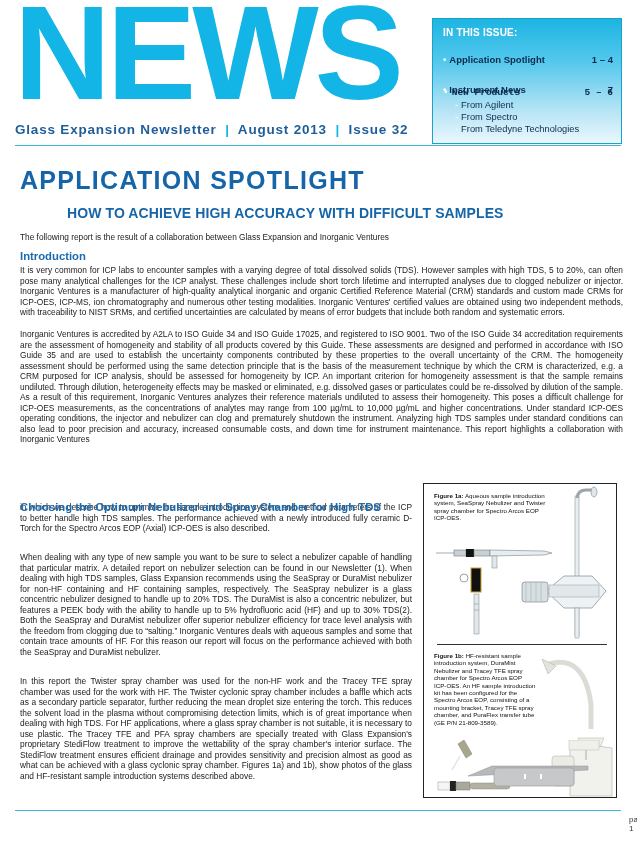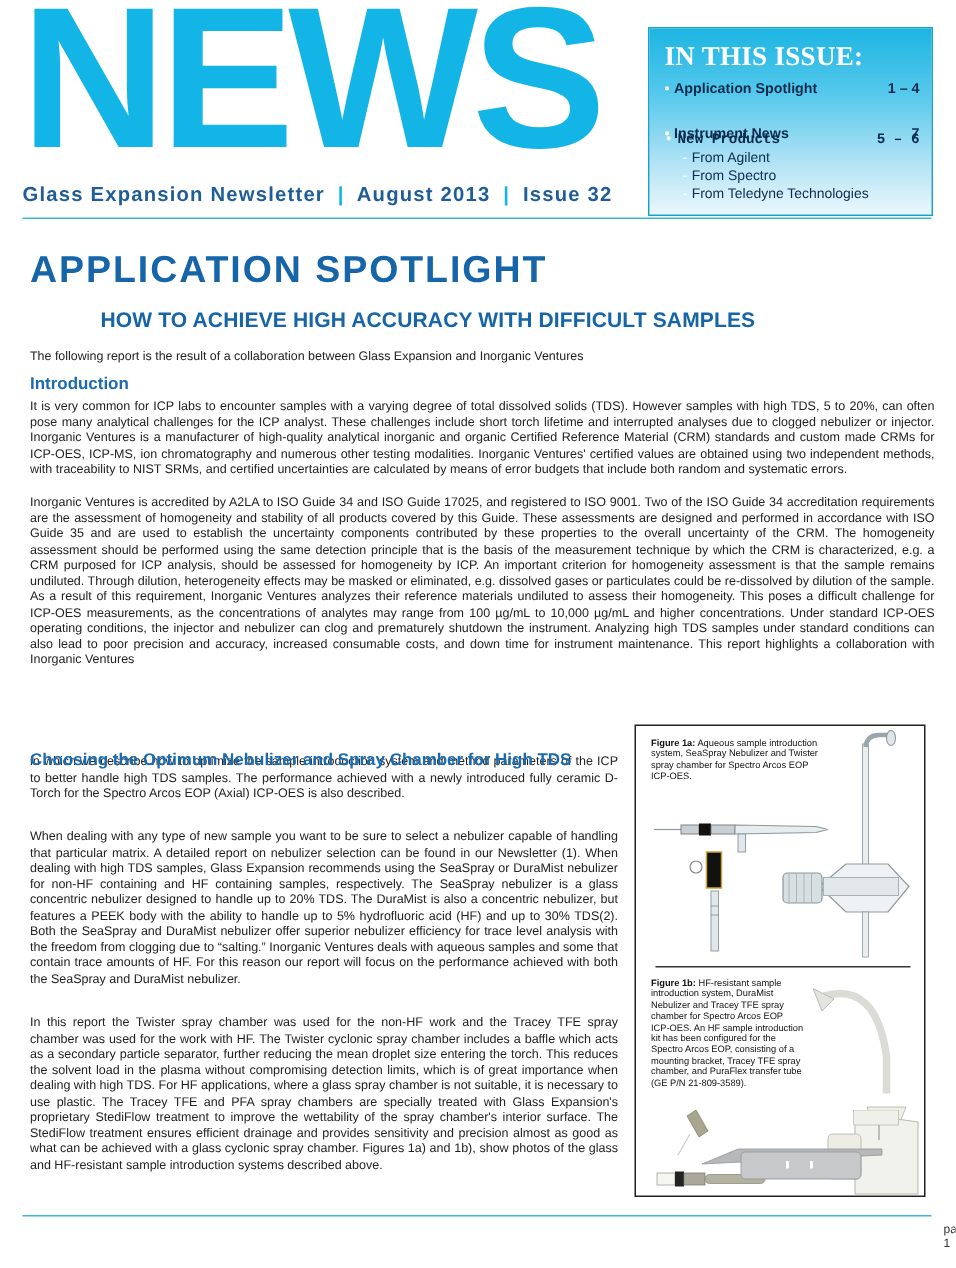--- a/index.html
+++ b/index.html
@@ -5,21 +5,21 @@
   html, body { margin: 0; padding: 0; background: #ffffff; }
   body { width: 637px; height: 845px; position: relative; overflow: hidden; font-family: "Liberation Sans", sans-serif; color: #222; }
   .abs { position: absolute; }
   #news-title { left: 14px; top: -14px; font-family: "Liberation Sans", sans-serif; font-weight: bold; font-size: 134px; letter-spacing: -4px; color: #13b5e6; line-height: 1; transform: scaleX(1.0); }
   #subtitle { left: 15px; top: 122px; font-size: 13.5px; font-weight: bold; color: #1e5d99; letter-spacing: 0.8px; white-space: nowrap; }
   #subtitle .sep { color: #13b5e6; margin: 0 4px; }
   #header-rule { left: 15px; top: 145px; width: 606px; height: 1px; background: #3ab8d8; }
 
   #issue-box { left: 432px; top: 18px; width: 188px; height: 124px; border: 1px solid #1aa3c8;
     background: linear-gradient(to bottom, #1cb5e2 0%, #55c8ec 35%, #b8e5f6 75%, #eaf7fd 100%); }
-  #issue-title { left: 10px; top: 8px; font-size: 18px; font-weight: bold; color: #ffffff; letter-spacing: 0.2px; font-family: Liberation Serif, serif; }
+  #issue-title { left: 10px; top: 8px; font-size: 10px; font-weight: bold; color: #ffffff; letter-spacing: 0.2px; }
   .issue-item { left: 10px; width: 170px; font-size: 9.5px; font-weight: bold; color: #0d2b4d; }
   .issue-item .bullet { color: #ffffff; margin-right: 3px; }
   .issue-item .pages { position: absolute; right: 0; top: 0; }
   .issue-sub { left: 22px; font-size: 9.3px; color: #0d2b4d; }
   .issue-sub .dash { color: #ffffff; margin-right: 3px; }
 
   #section-title { left: 20px; top: 166px; font-size: 25px; font-weight: bold; color: #1565a8; letter-spacing: 1.3px; }
   #article-title { left: 20px; top: 205px; font-size: 14px; font-weight: bold; color: #1565a8; letter-spacing: 0.1px; padding-left: 47px; }
   #lead { left: 20px; top: 232px; font-size: 8.3px; color: #222; }
 

